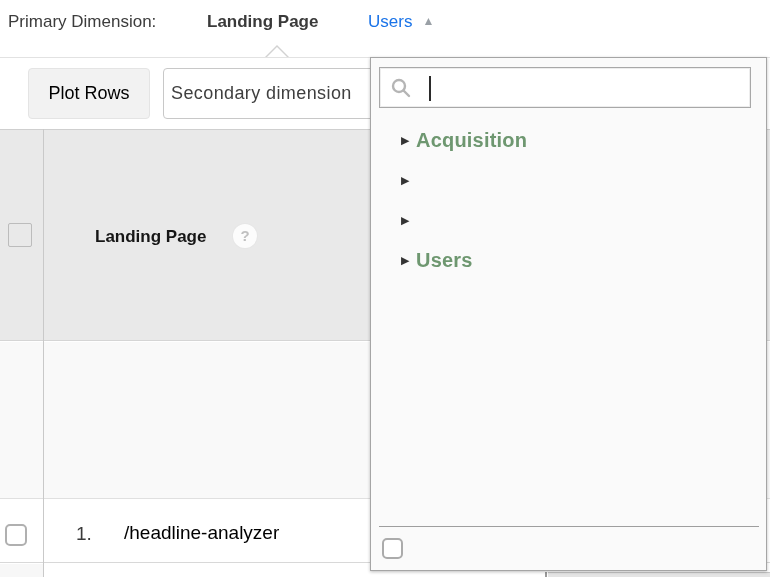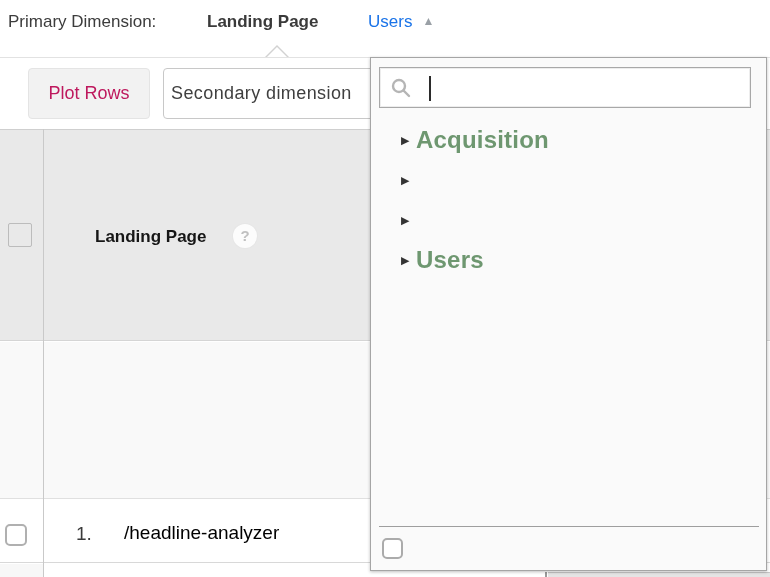--- a/index.html
+++ b/index.html
@@ -21,21 +21,21 @@
     border-left:12px solid transparent; border-right:12px solid transparent;
     border-bottom:12px solid #d2d2d2; }
   .notch-inner{ left:267px; top:47px; width:0; height:0;
     border-left:10px solid transparent; border-right:10px solid transparent;
     border-bottom:10px solid #ffffff; }
 
   
   .toolbar { left:0; top:57px; width:770px; height:72px; background:#fff; border-top:1px solid #e2e2e2; }
   .btn { position:absolute; top:10px; height:51px; border-radius:4px; font-family:inherit; cursor:pointer; }
   .btn-plot { left:28px; width:122px; background:#f2f2f2; border:1px solid #e4e4e4;
-    color:#be185d; font-size:18px; }
+    color:#000000; font-size:18px; }
   .btn-sec  { left:163px; width:347px; background:#fff; border:1px solid #c8c8c8;
     color:#3f3f3f; font-size:18px; text-align:left; padding-left:7px; letter-spacing:.4px; white-space:nowrap; overflow:hidden; }
 
   
   .thead { left:0; top:129px; width:770px; height:212px; background:#e9e9e9;
     border-top:1px solid #cfcfcf; border-bottom:1px solid #d5d5d5; }
   .hdr-checkbox { position:absolute; left:8px; top:93px; width:24px; height:24px;
     border:1px solid #bcbcbc; border-radius:2px; background:transparent; cursor:pointer; }
   .hdr-title { position:absolute; left:95px; top:97px; font-size:17px; font-weight:bold; color:#161616; cursor:pointer; }
   .help-badge { position:absolute; left:233px; top:94px; width:24px; height:24px; border-radius:50%;
@@ -61,21 +61,21 @@
   .searchbox { position:absolute; left:8px; top:9px; width:372px; height:41px; background:#fff;
     border:1px solid #a8a8a8; box-shadow:inset 0 0 0 1px #ededed; }
   .mag { position:absolute; left:10px; top:9px; }
   .cursor { position:absolute; left:49px; top:8px; width:2px; height:25px; background:#2b2b2b; }
   .search-input { position:absolute; left:60px; top:4px; width:300px; height:31px; border:none;
     background:transparent; outline:none; font-size:18px; font-family:inherit; color:#333; }
 
   .cat-list { position:absolute; left:0; top:62px; width:100%; }
   .cat-item { display:flex; align-items:center; height:40px; padding-left:30px; cursor:pointer; }
   .exp { font-size:11px; color:#333; width:15px; flex:none; }
-  .cat-label { font-size:24px; font-weight:bold; color:#6e9770; letter-spacing:.2px; }
+  .cat-label { font-size:20px; font-weight:bold; color:#6e9770; letter-spacing:.2px; }
 
   .panel-divider { position:absolute; left:8px; top:468px; width:380px; height:1px; background:#9e9e9e; }
   .footer-checkbox { position:absolute; left:11px; top:480px; width:21px; height:21px;
     border:2px solid #ababab; border-radius:5px; background:#fff; cursor:pointer; }
   .footer-label { position:absolute; left:42px; top:481px; font-size:19px; color:#6b6b6b; cursor:pointer; }
 </style>
 </head>
 <body>
 
 <div class="stage">

